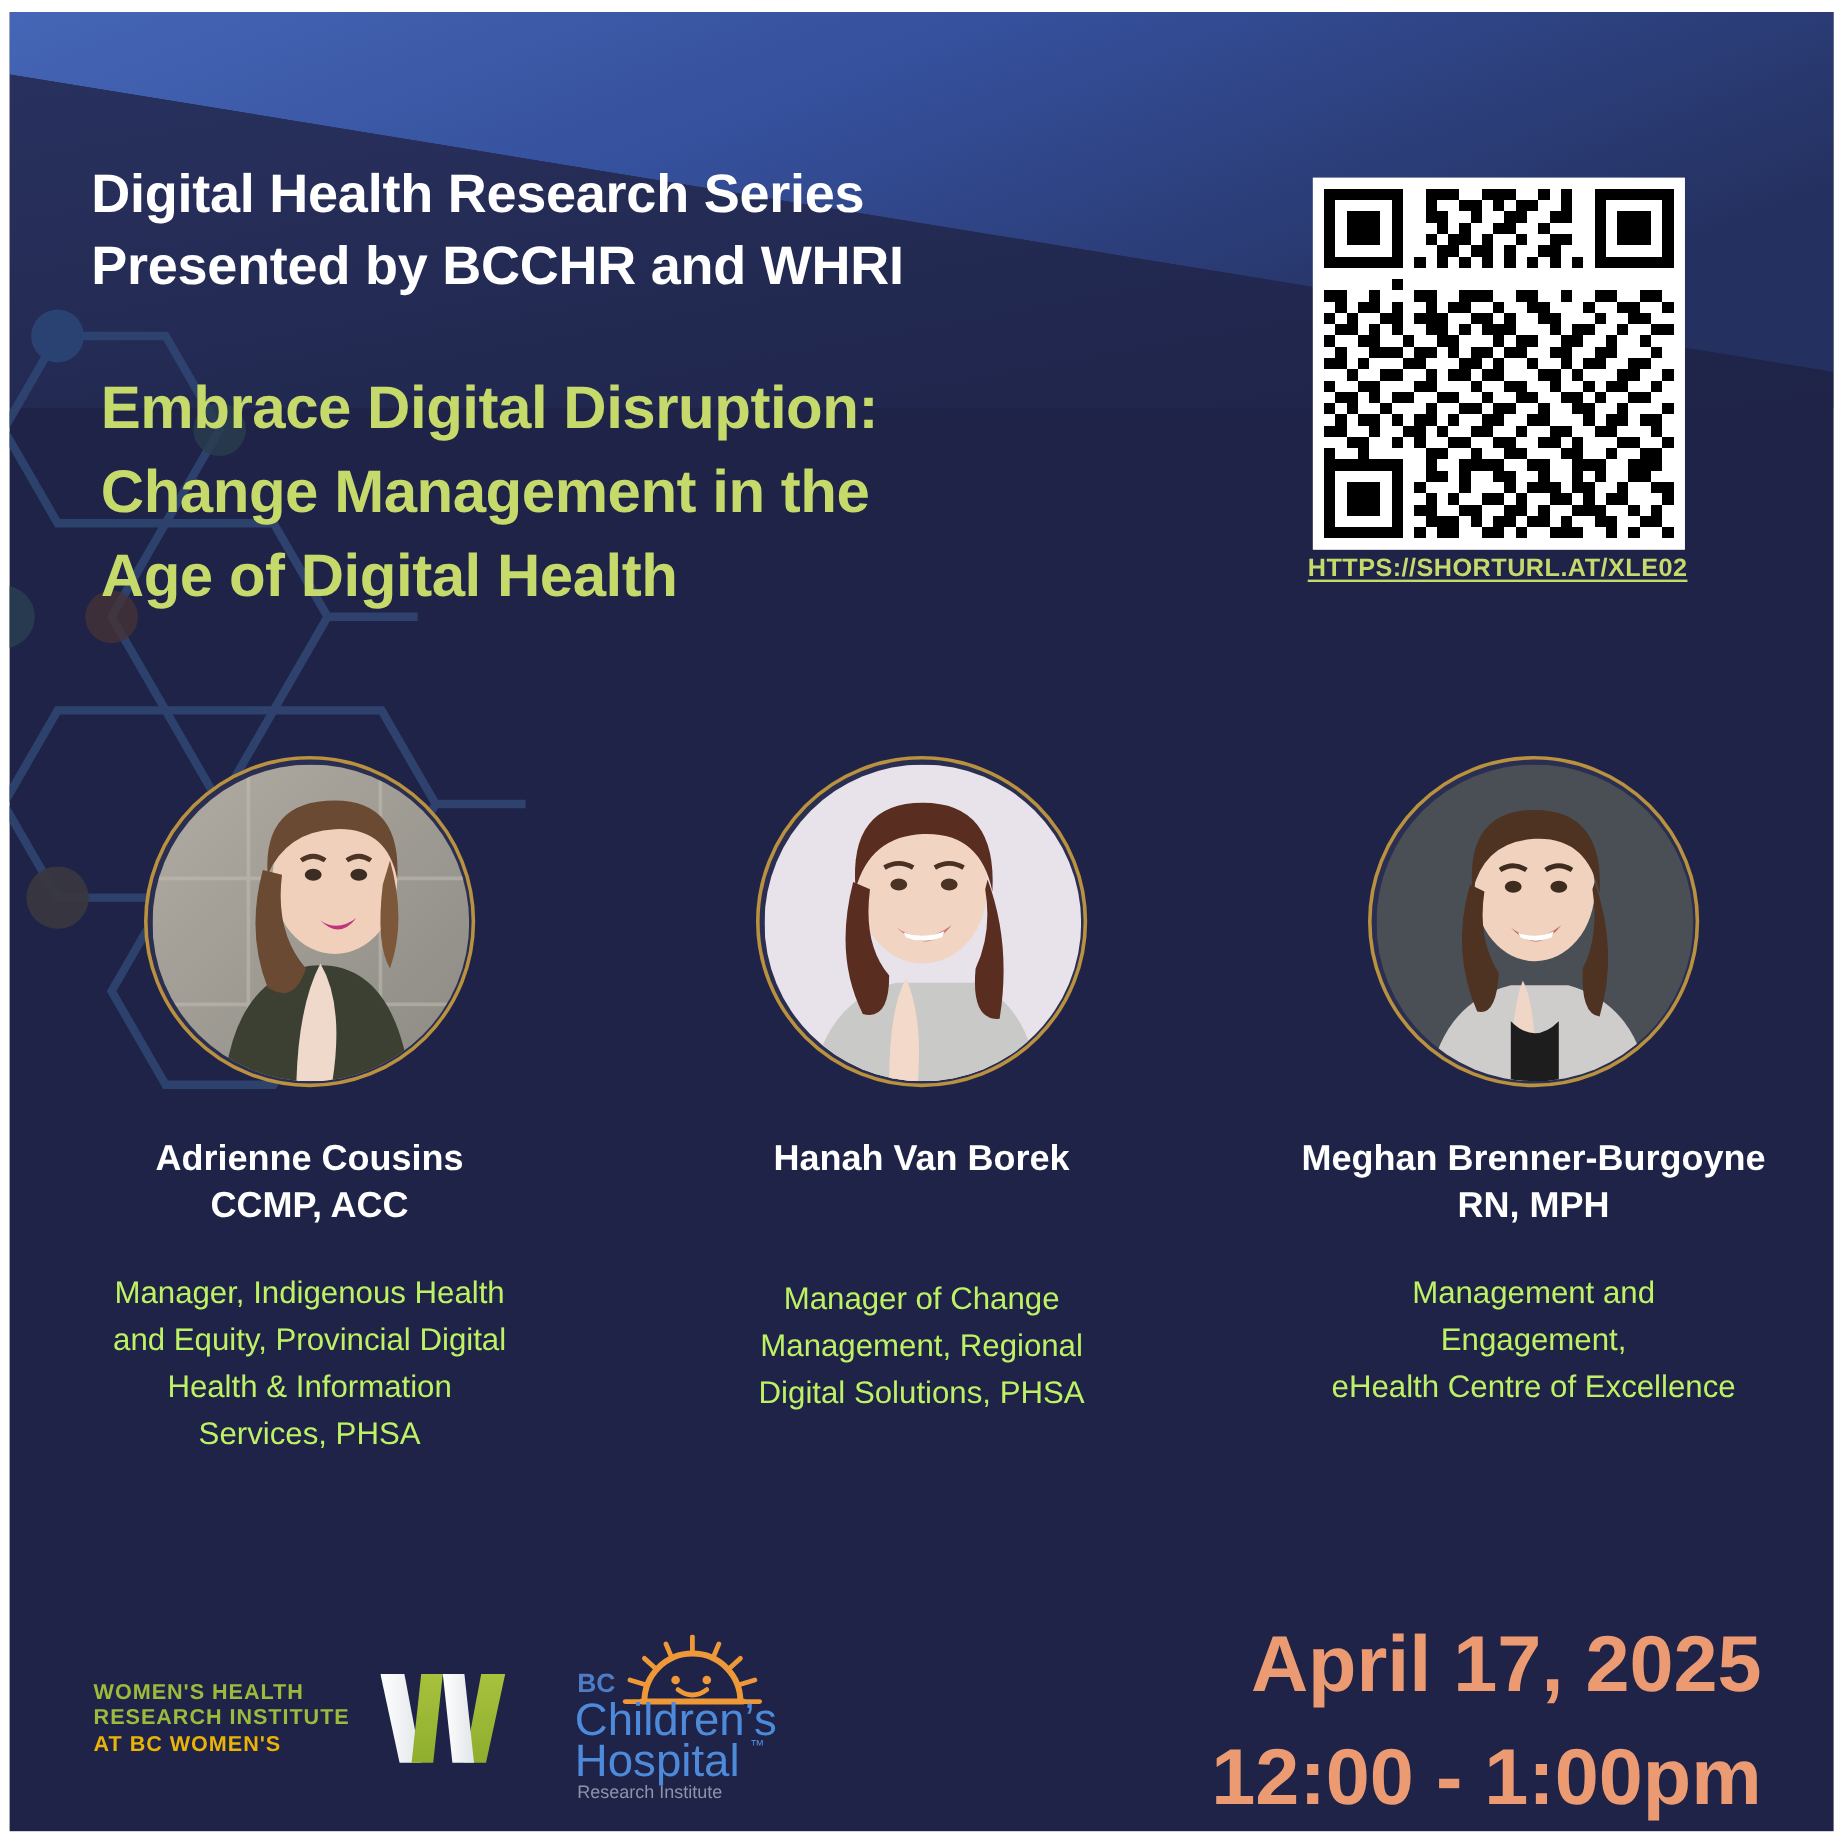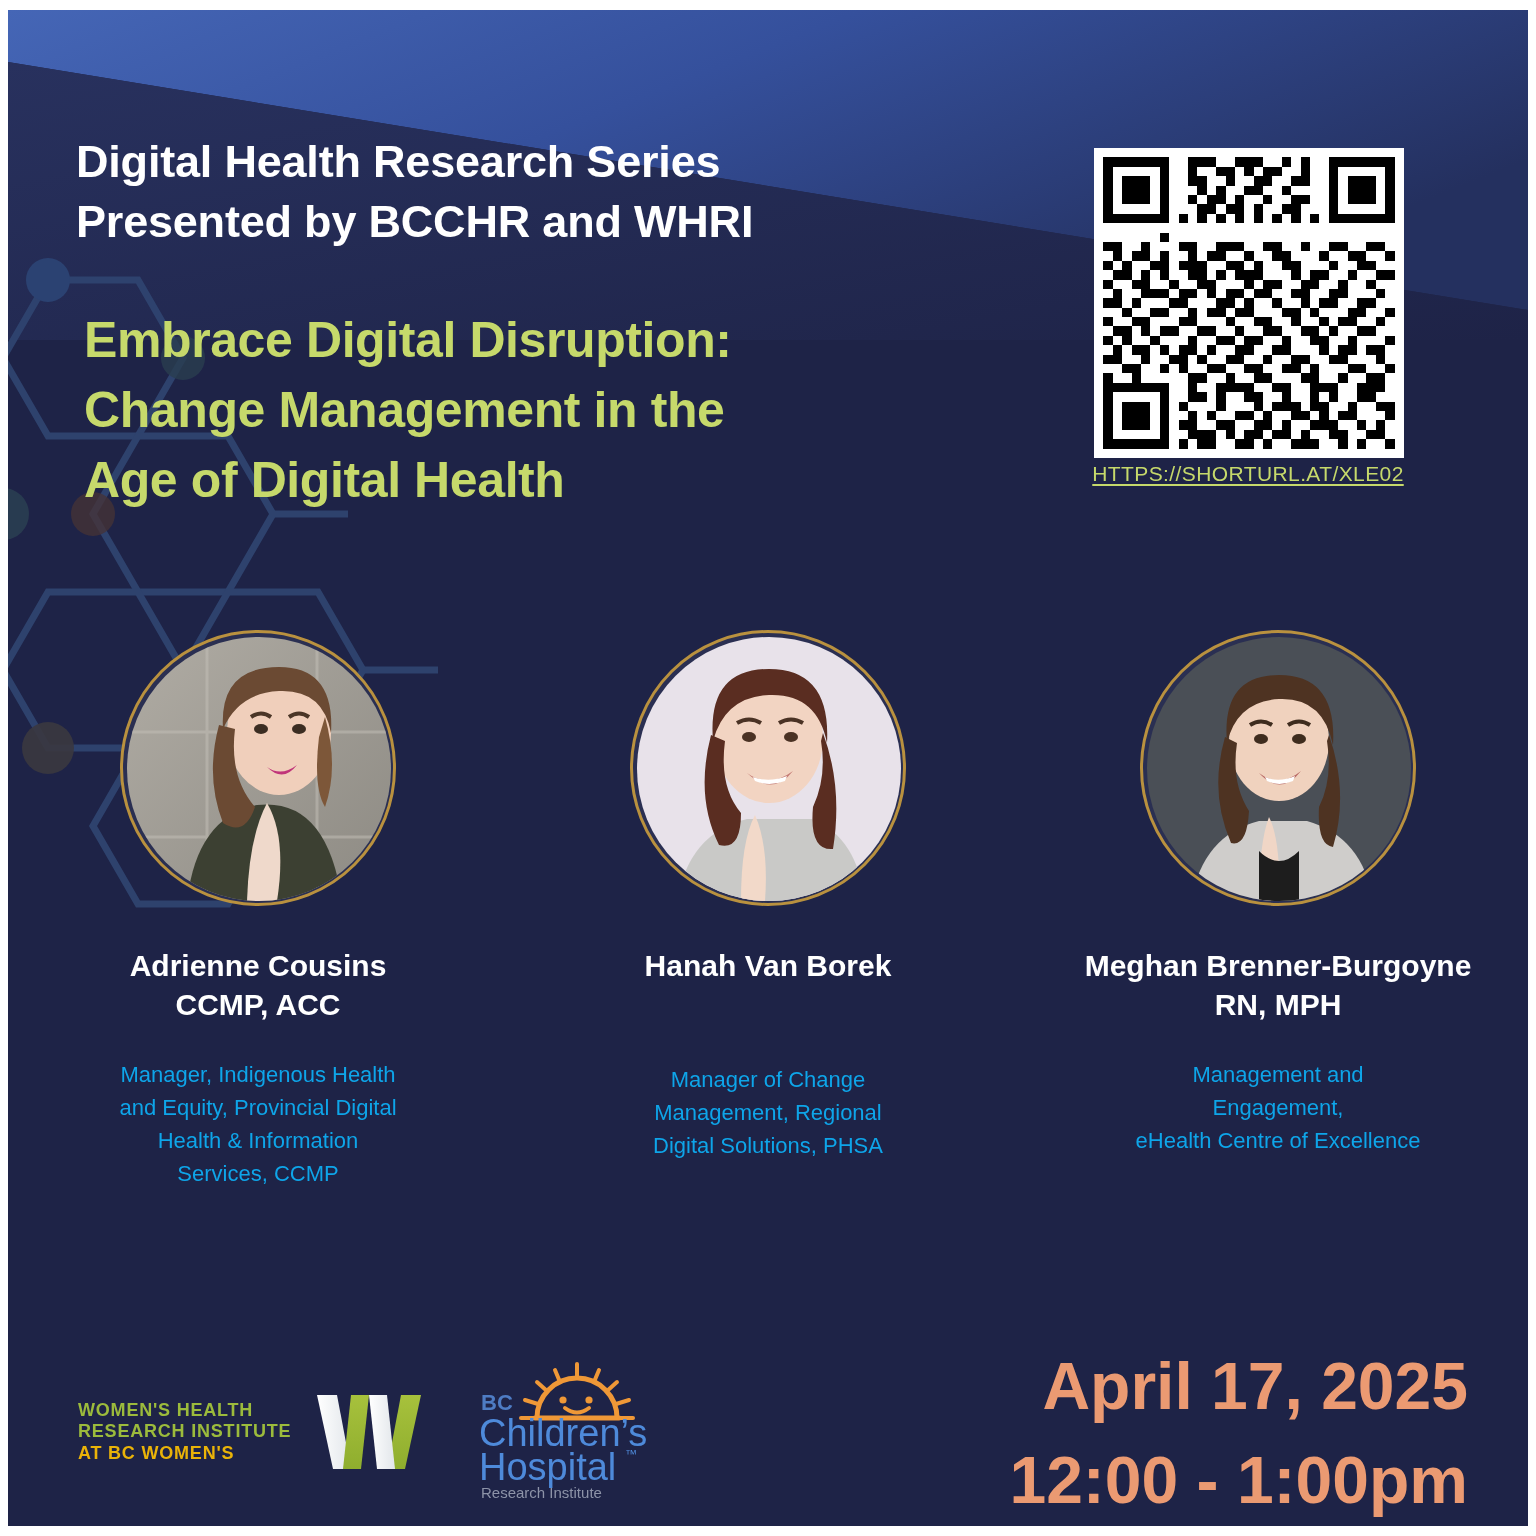--- a/index.html
+++ b/index.html
@@ -82,21 +82,21 @@
   .qr-wrap svg { display:block; width:310px; height:310px; }
 
   .qr-url {
     position: absolute;
     left: 1040px;
     top: 452px;
     width: 400px;
     text-align: center;
     color: #c6d96b;
     font-size: 21px;
-    font-weight: normal;
+    font-weight: bold;
     letter-spacing: 0.4px;
     text-decoration: underline;
     text-underline-offset: 3px;
   }
 
   
   .speakers {
     position: absolute;
     left: 0;
     top: 620px;
@@ -142,22 +142,22 @@
   }
   .sp-cred {
     color: #ffffff;
     font-size: 30px;
     font-weight: bold;
     text-align: center;
     line-height: 1.3;
   }
   .sp-role {
     margin-top: 34px;
-    color: #0ea5e9;
-    font-size: 22px;
+    color: #bef264;
+    font-size: 26px;
     text-align: center;
     line-height: 1.5;
     max-width: 420px;
   }
 
   
   .logo-row {
     position: absolute;
     left: 70px;
     top: 1352px;
@@ -542,21 +542,21 @@
             <path d="M140 130 Q154 140 170 128 Q156 146 140 130 Z" fill="#c0357a"></path>
           </svg>
         </div>
       </div>
       <div class="sp-name">Adrienne Cousins</div>
       <div class="sp-cred">CCMP, ACC</div>
       <div class="sp-role">
         <div>Manager, Indigenous Health</div>
         <div>and Equity, Provincial Digital</div>
         <div>Health &amp; Information</div>
-        <div>Services, CCMP</div>
+        <div>Services, PHSA</div>
       </div>
     </div>
 
     <div class="speaker">
       <div class="photo-ring">
         <div class="photo-inner">
           <svg width="264" height="264" viewBox="0 0 264 264">
             <rect width="264" height="264" fill="#e8e2ea"></rect>
             <path d="M40 264 Q52 196 110 182 L175 182 Q220 200 228 264 Z" fill="#c9c9c7"></path>
             <path d="M118 178 Q132 210 128 264 L104 264 Q104 204 118 178 Z" fill="#f2d9c9"></path>

